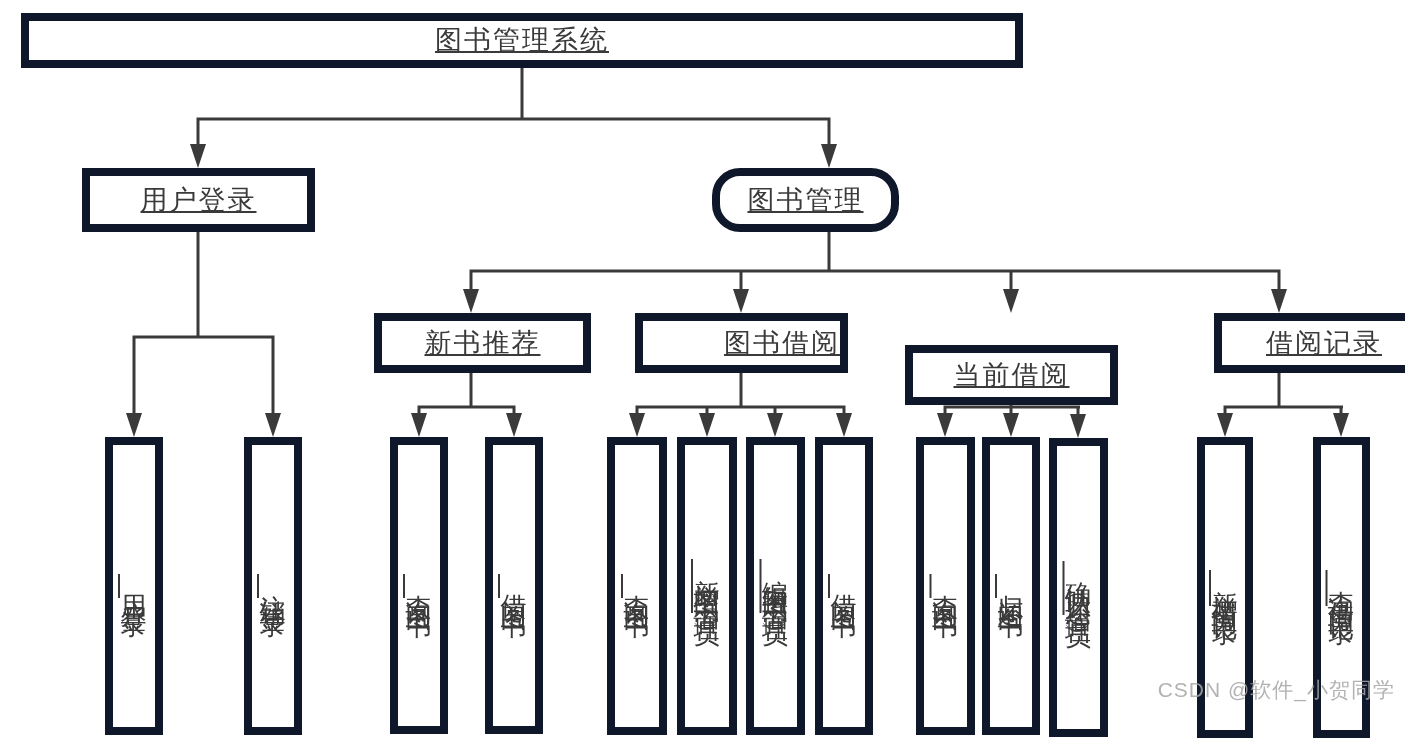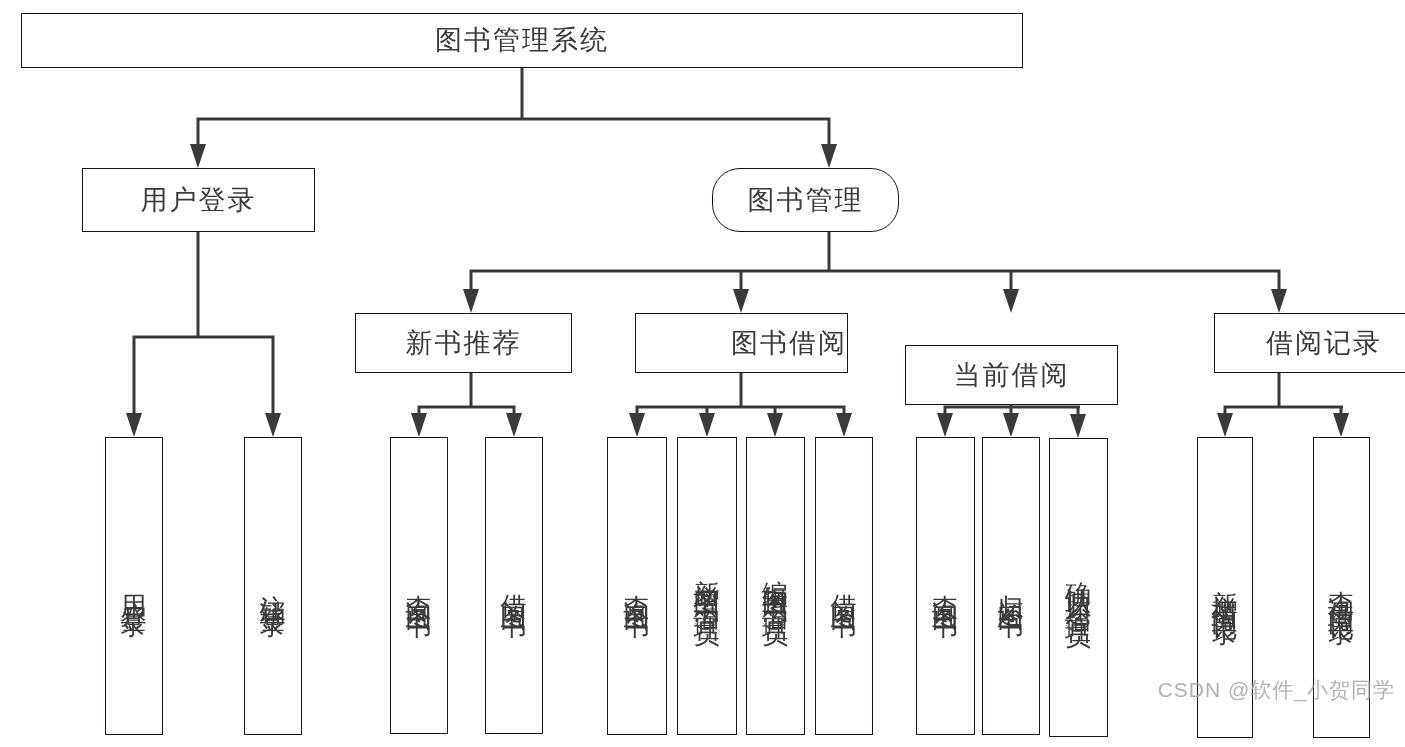--- a/index.html
+++ b/index.html
@@ -4,37 +4,37 @@
 <style>
   html,body{margin:0;padding:0;background:#ffffff;}
   .stage{
     position:relative;width:1405px;height:747px;background:#ffffff;overflow:hidden;
     font-family:"Liberation Sans","DejaVu Sans",sans-serif;color:#3a3a3a;
   }
   svg.connectors{position:absolute;left:0;top:0;width:1405px;height:747px;z-index:1;}
   .ln{fill:none;stroke:#3a3a3a;stroke-width:3;}
   .ah{fill:#3a3a3a;stroke:none;}
   .node{
-    position:absolute;background:#ffffff;border:1px solid #0f172a;box-sizing:border-box;
-    display:flex;align-items:center;justify-content:center;z-index:2;
+    position:absolute;background:#ffffff;border:8px solid #0f172a;box-sizing:border-box;
+    display:flex;align-items:center;justify-content:center;z-index:2;text-decoration:underline;
   }
   .hbox .lbl{font-size:27px;letter-spacing:2px;white-space:nowrap;line-height:1;}
   .vbox .lbl{
     writing-mode:vertical-lr;text-orientation:mixed;
     font-size:26px;letter-spacing:6px;line-height:1;white-space:nowrap;
   }
   .watermark{
     position:absolute;top:676px;right:10px;z-index:5;
     font-size:21px;letter-spacing:1px;color:rgba(164,164,164,0.85);white-space:nowrap;
   }
   
   .n-root{left:21px;top:13px;width:1002px;height:55px;}
   .n-user-login{left:82px;top:168px;width:233px;height:64px;}
   .n-book-management{left:712px;top:168px;width:187px;height:64px;border-radius:28px;}
-  .n-new-book-recommend{left:355px;top:313px;width:217px;height:60px;}
+  .n-new-book-recommend{left:374px;top:313px;width:217px;height:60px;}
   .n-book-borrowing{left:635px;top:313px;width:213px;height:60px;justify-content:flex-end;}
   .n-current-borrowing{left:905px;top:313px;width:213px;height:60px;margin-top:32px;}
   .n-borrow-records{left:1214px;top:313px;width:220px;height:60px;}
   .n-login{left:105px;top:437px;width:58px;height:298px;}
   .n-logout{left:244px;top:437px;width:58px;height:298px;}
   .n-nbr-query{left:390px;top:437px;width:58px;height:297px;}
   .n-nbr-borrow{left:485px;top:437px;width:58px;height:297px;}
   .n-bb-query{left:607px;top:437px;width:60px;height:298px;}
   .n-bb-add{left:677px;top:437px;width:60px;height:298px;}
   .n-bb-edit{left:746px;top:437px;width:59px;height:298px;}

